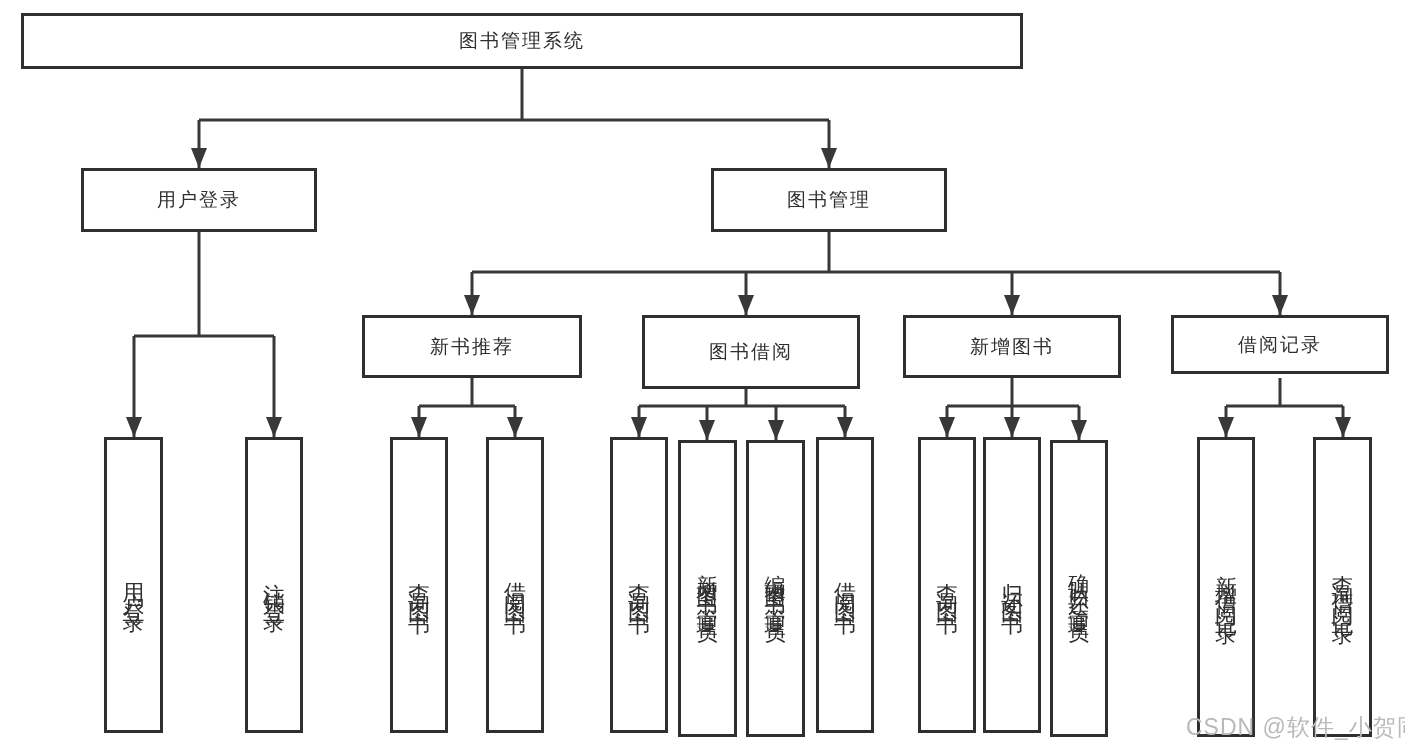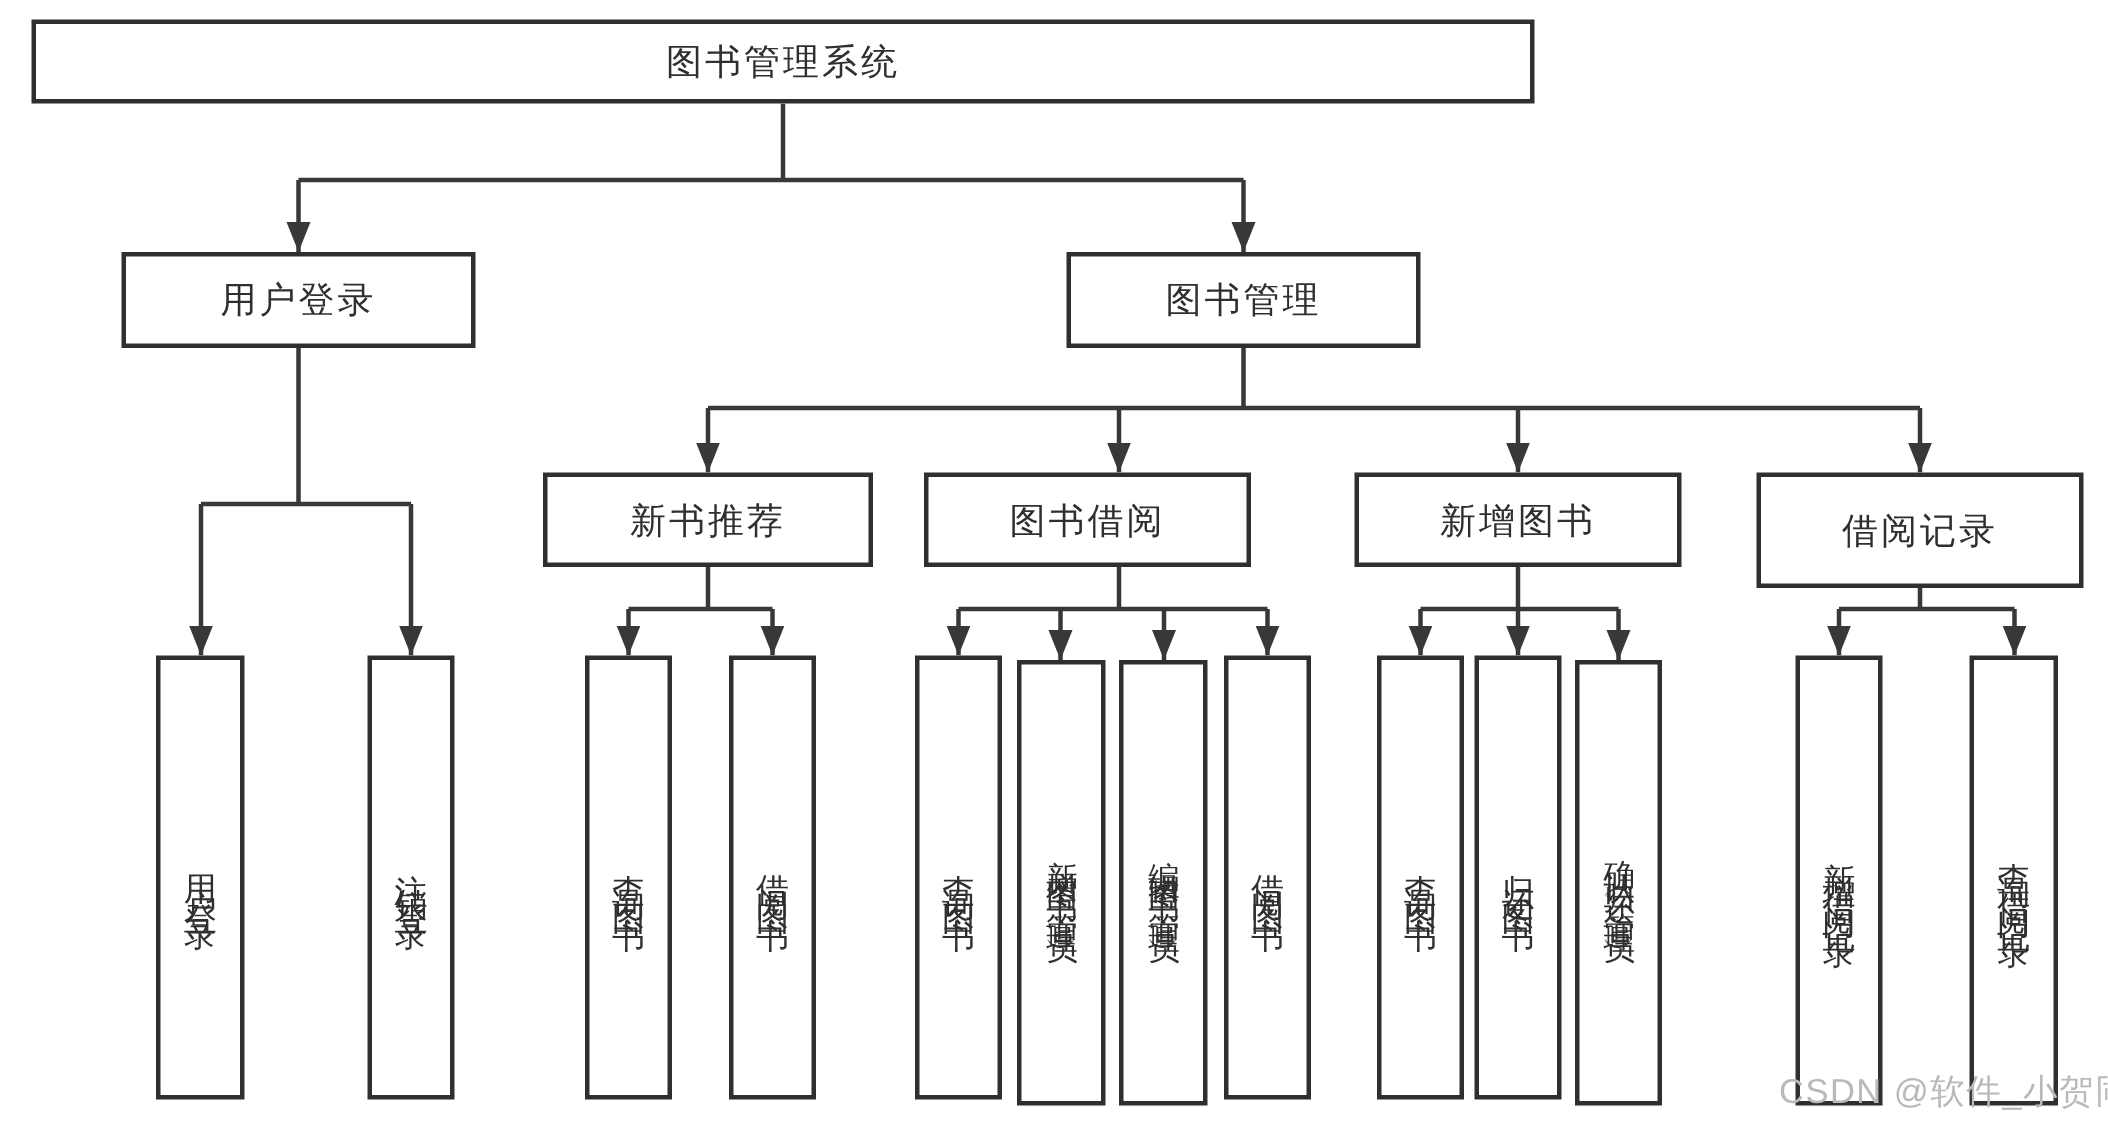--- a/index.html
+++ b/index.html
@@ -11,21 +11,21 @@
   body{background:var(--background);font-family:"Liberation Sans","DejaVu Sans",sans-serif;}
   .stage{
     position:relative;width:1405px;height:747px;background:var(--background);
     overflow:hidden;color:var(--text);
   }
   .box{
     position:absolute;border:3px solid var(--border);background:#fff;
     display:flex;align-items:center;justify-content:center;
   }
   .hlabel{
-    font-size:24px;letter-spacing:2px;color:var(--text);white-space:nowrap;
+    font-size:19px;letter-spacing:2px;color:var(--text);white-space:nowrap;
   }
   .vtext{
     writing-mode:vertical-rl;text-orientation:mixed;
     font-size:22px;letter-spacing:10px;line-height:1;color:var(--text);
   }
   .vtext.tight{letter-spacing:7px;font-size:21px;}
   svg.connectors{position:absolute;left:0;top:0;pointer-events:none;}
   .connector{stroke:var(--line);stroke-width:3;fill:none;}
   .arrowhead{fill:var(--line);}
   .watermark{
@@ -86,27 +86,27 @@
   <div class="box" style="left:81px;top:168px;width:236px;height:64px">
     <span class="hlabel">用户登录</span>
   </div>
   <div class="box" style="left:362px;top:315px;width:220px;height:63px">
     <span class="hlabel">新书推荐</span>
   </div>
 
   <div class="box" style="left:711px;top:168px;width:236px;height:64px">
     <span class="hlabel">图书管理</span>
   </div>
-  <div class="box" style="left:616px;top:315px;width:218px;height:63px">
+  <div class="box" style="left:642px;top:315px;width:218px;height:74px">
     <span class="hlabel">图书借阅</span>
   </div>
   <div class="box" style="left:903px;top:315px;width:218px;height:63px">
     <span class="hlabel">新增图书</span>
   </div>
-  <div class="box" style="left:1171px;top:315px;width:218px;height:77px">
+  <div class="box" style="left:1171px;top:315px;width:218px;height:59px">
     <span class="hlabel">借阅记录</span>
   </div>
 
   <div class="box" style="left:104px;top:437px;width:59px;height:296px">
     <span class="vtext">用户登录</span>
   </div>
   <div class="box" style="left:245px;top:437px;width:58px;height:296px">
     <span class="vtext">注销登录</span>
   </div>
 

